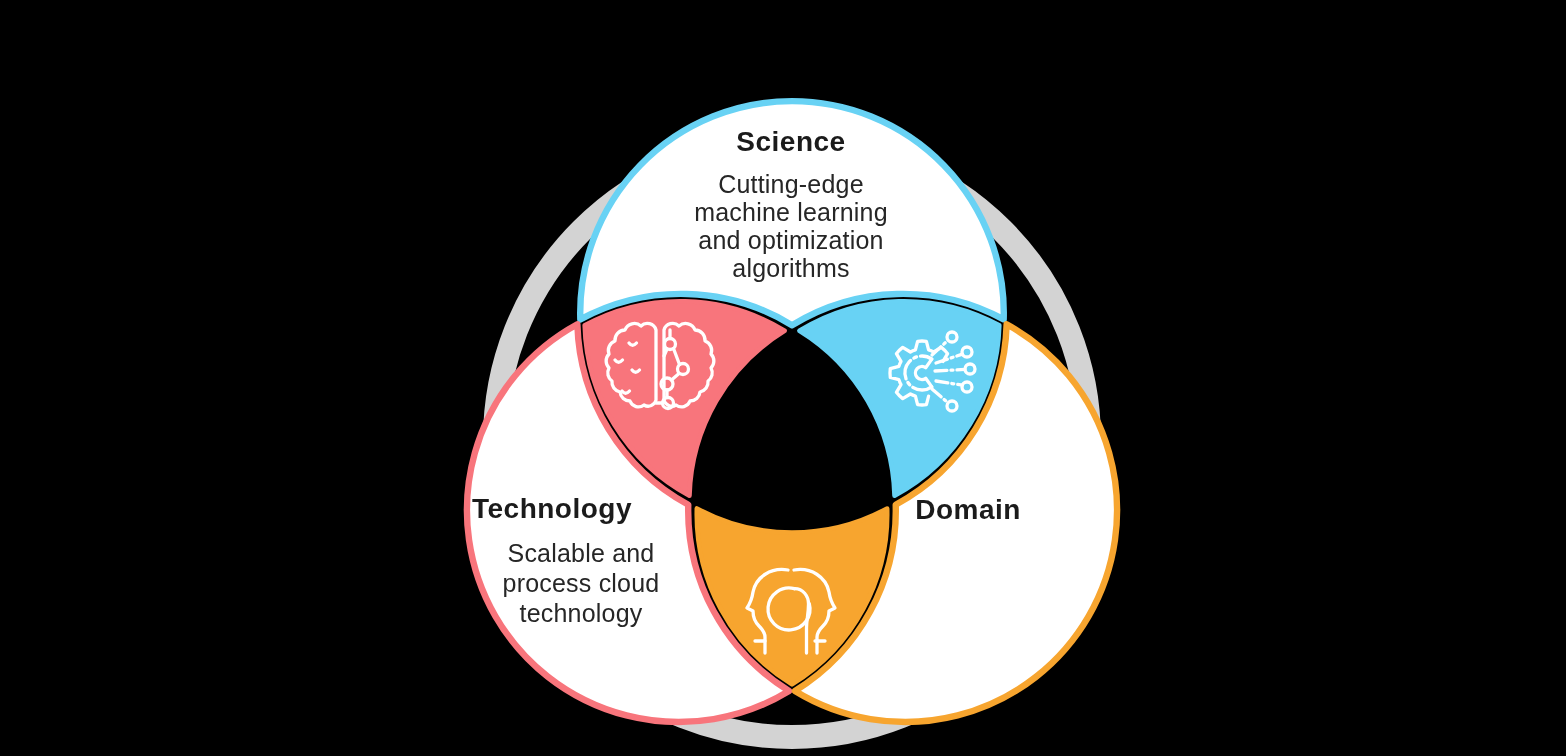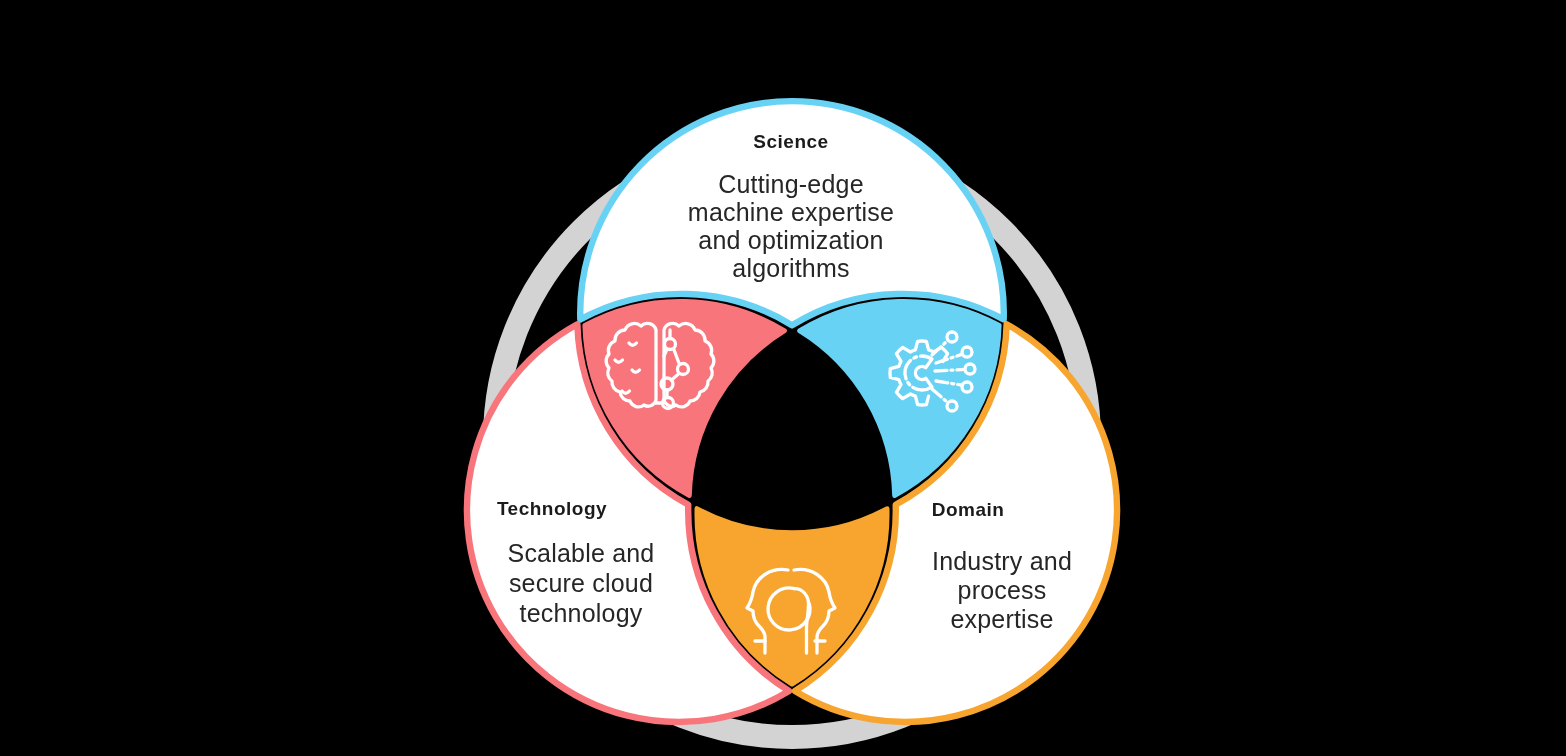--- a/index.html
+++ b/index.html
@@ -42,21 +42,21 @@
     stroke-linejoin: round;
   }
 
   .label {
     position: absolute;
     transform: translate(-50%, -50%);
     text-align: center;
     white-space: pre-line;
   }
   .label.title {
-    font-size: 19px;
+    font-size: 28px;
     font-weight: bold;
     letter-spacing: 0.5px;
     color: var(--title-text, #1b1b1b);
   }
   .label.desc {
     font-size: 25px;
     letter-spacing: 0.2px;
     color: var(--body-text, #262626);
   }
   #science-desc    { line-height: 28px; }
@@ -107,27 +107,24 @@
       <path transform="translate(-6 0)" d="M 3 -40 C -14 -43 -29 -33 -32 -18 C -33 -11 -34 -8 -38 -2 L -32 1 C -32 7 -30 12 -26 16 C -23 19 -20 23 -20 27 L -20 43"></path>
       <path transform="translate(6 0) scale(-1 1)" d="M 3 -40 C -14 -43 -29 -33 -32 -18 C -33 -11 -34 -8 -38 -2 L -32 1 C -32 7 -30 12 -26 16 C -23 19 -20 23 -20 27 L -20 43"></path>
       <path d="M 18.3 -6.4 A 21 21 0 1 1 3.4 -21.3"></path>
       <path d="M 3.4 -21.3 C 12 -21.5 17.5 -14 17.5 -6 C 17.5 4 15.5 10 15.5 18 L 15.5 43"></path>
       <path d="M -36 31 L -26 31 M 24 31 L 34 31"></path>
     </g>
   </svg>
 
   <div class="label title" id="science-title" style="left:791px; top:142px;">Science</div>
   <div class="label desc" id="science-desc" style="left:791px; top:226px;">Cutting-edge
-machine expertise
+machine learning
 and optimization
 algorithms</div>
 
   <div class="label title" id="technology-title" style="left:552px; top:509px;">Technology</div>
   <div class="label desc" id="technology-desc" style="left:581px; top:583px;">Scalable and
-secure cloud
+process cloud
 technology</div>
 
   <div class="label title" id="domain-title" style="left:968px; top:510px;">Domain</div>
-  <div class="label desc" id="domain-desc" style="left:1002px; top:590px;">Industry and
-process
-expertise</div>
 
 </div>
 
 </body></html>

